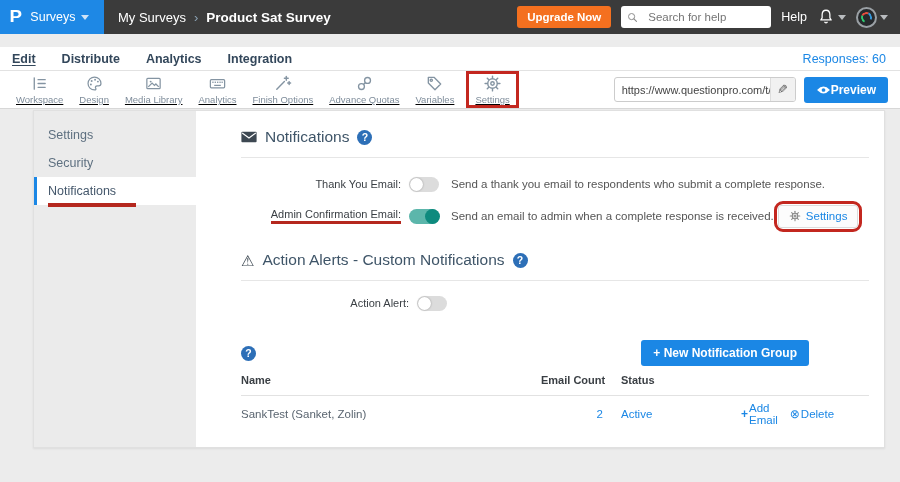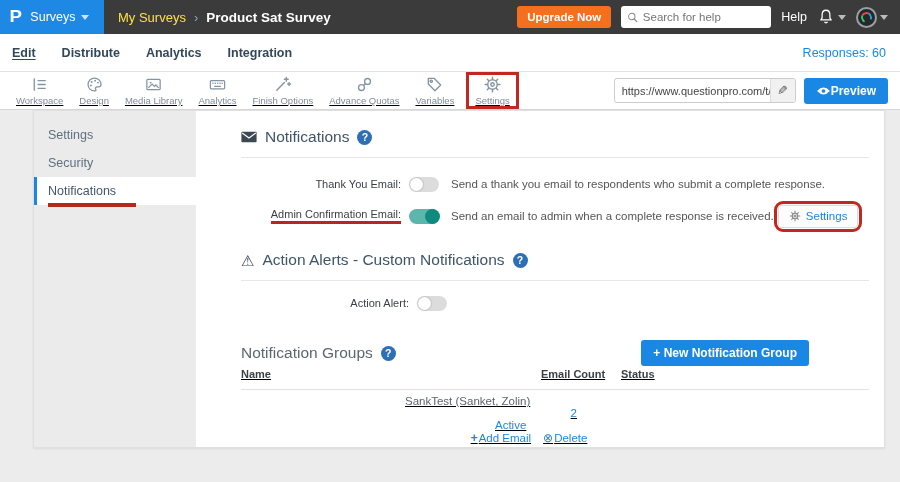--- a/index.html
+++ b/index.html
@@ -7,34 +7,34 @@
   body { font-family:"Liberation Sans", sans-serif; background:#ececec; position:relative; }
 
   
   .topbar { height:34px; background:#3b3b3b; display:flex; align-items:center; }
   .logo-block { width:104px; height:34px; background:#1e88e5; display:flex; align-items:center; padding:0 10px; gap:9px; cursor:pointer; }
   .logo-glyph { color:#fff; font-weight:bold; font-size:17px; transform:scaleX(1.1); }
   .app-menu { color:#fff; font-size:12.5px; display:flex; align-items:center; gap:5px; }
   .caret { width:0; height:0; border-left:4px solid transparent; border-right:4px solid transparent; border-top:5px solid #cfe3f7; display:inline-block; }
   .caret.gray { border-top-color:#b9bcbf; }
   .breadcrumb { display:flex; align-items:center; gap:8px; margin-left:14px; }
-  .crumb-parent { color:#fde047; font-size:13px; cursor:pointer; }
+  .crumb-parent { color:#ffffff; font-size:13px; cursor:pointer; }
   .crumb-sep { color:#8ca3b5; font-size:13px; }
   .crumb-current { color:#ffffff; font-size:13.5px; font-weight:bold; }
   .topbar-right { margin-left:auto; display:flex; align-items:center; gap:10px; padding-right:12px; }
   .upgrade-btn { background:#f4701f; color:#fff; font-size:11.5px; font-weight:bold; border:none; border-radius:3px; padding:5px 10px; cursor:pointer; }
-  .search-box { background:#fff; border-radius:3px; width:150px; height:22px; display:flex; align-items:center; padding:0 6px; gap:4px; }
+  .search-box { background:#fff; border-radius:3px; width:150px; height:22px; display:flex; align-items:center; padding:0 6px; gap:10px; }
   .search-box input { border:none; outline:none; font-size:11.5px; width:100%; color:#444; font-family:"Liberation Sans",sans-serif; }
   .help-label { color:#fff; font-size:12.5px; cursor:pointer; }
   .bell-wrap, .avatar-wrap { display:flex; align-items:center; gap:3px; cursor:pointer; }
   .avatar { width:21px; height:21px; border-radius:50%; background:#26292c; border:2px solid #9aa0a5; display:flex; align-items:center; justify-content:center; }
   .avatar-gauge { width:11px; height:11px; border-radius:50%; border:2.5px solid transparent; border-top-color:#e74c3c; border-right-color:#3498db; border-left-color:#2ecc71; transform:rotate(-20deg); }
 
   
-  .survey-nav { height:38px; background:#ffffff; border-bottom:1px solid #e2e2e2; display:flex; align-items:center; padding:0 14px 0 12px; gap:26px; }
+  .survey-nav { height:24px; background:#ffffff; border-bottom:1px solid #e2e2e2; display:flex; align-items:center; padding:0 14px 0 12px; gap:26px;margin-top:13px; }
   .nav-tab { font-size:12.5px; font-weight:bold; color:#33475b; cursor:pointer; }
   .nav-tab.active { text-decoration:underline; text-underline-offset:2px; }
   .responses { margin-left:auto; color:#1b87e5; font-size:12.5px; }
 
   
   .toolbar { height:38px; background:#ffffff; border-bottom:1px solid #d7d7d7; display:flex; align-items:center; padding:0 12px 0 8px; }
   .tool-item { display:flex; flex-direction:column; align-items:center; justify-content:center; gap:1px; padding:1px 8px; cursor:pointer;text-decoration:underline; }
   .tool-item .tlabel { font-size:9.5px; color:#7e8c9a; white-space:nowrap; }
   .tool-item svg { display:block; }
   .tool-item.annotated { border:3px solid #c3271f; padding:0 6px; margin-left:4px; }
@@ -71,24 +71,24 @@
   .toggle.off .knob { position:absolute; left:1px; top:1px; width:13px; height:13px; border-radius:50%; background:#fff; box-shadow:0 0 2px rgba(0,0,0,.35); }
   .toggle.on { background:#5cb6ab; }
   .toggle.on .knob { position:absolute; right:-1px; top:0; width:15px; height:15px; border-radius:50%; background:#0e8a7e; }
   .t-desc { margin-left:12px; font-size:11.5px; color:#555; white-space:nowrap; }
   .settings-annotation { margin-left:auto; margin-right:46px; border:3px solid #c3271f; border-radius:9px; padding:1px; flex-shrink:0; }
   .settings-btn { display:flex; align-items:center; gap:5px; height:23px; padding:0 10px; background:#fcfcfc; border:1px solid #dcdcdc; border-radius:3px; color:#1b87e5; font-size:11.5px; cursor:pointer; font-family:"Liberation Sans",sans-serif; }
 
   .groups-head { margin-top:24px; display:flex; align-items:center; }
   .new-group-btn { margin-left:auto; margin-right:60px; height:26px; background:#1b87e5; border:none; border-radius:3px; color:#fff; font-size:12px; font-weight:bold; padding:0 12px; cursor:pointer; font-family:"Liberation Sans",sans-serif; }
 
-  .grp-table { margin-top:2px;text-decoration:underline; }
+  .grp-table { margin-top:8px; }
   .tbl-row { display:flex; align-items:center; }
   .tbl-head { height:18px; font-size:11px; font-weight:bold; color:#3a3f44; }
-  .tbl-data { height:26px; font-size:11.5px; color:#5a6570; margin-top:5px;flex-direction:column; }
+  .tbl-data { height:26px; font-size:11.5px; color:#5a6570; margin-top:5px; }
   .col-name { width:300px; flex-shrink:0; }
   .col-email { width:80px; flex-shrink:0; }
   .col-email.val { text-align:right; padding-right:18px; }
   .col-status { width:120px; flex-shrink:0; }
   .col-actions { flex:1; display:flex; justify-content:flex-end; gap:12px; padding-right:52px; }
   .tbl-divider { height:1px; background:#e2e2e2; margin-top:6px; }
   .link { color:#1b87e5; cursor:pointer; }
   .action-link { display:flex; align-items:center; gap:1px; color:#1b87e5; font-size:11.5px; cursor:pointer; }
   .plus-glyph::before { content:"+"; font-weight:bold; font-size:12px; }
   .circle-x-glyph::before { content:"\2297"; font-size:12px; }
@@ -322,21 +322,20 @@
     </div>
     <div class="divider"></div>
     <div class="t-row" style="margin-top:6px;">
       <span class="t-label" style="width:168px;">Action Alert:</span>
       <div class="toggle off">
           <div class="knob"></div>
         </div>
     </div>
 
     <div class="sec-head groups-head">
-      <span class="sec-title muted">Notification Groups</span>
       <span class="qmark"></span>
       <button class="new-group-btn">+ New Notification Group</button>
     </div>
 
     <div class="grp-table">
       <div class="tbl-row tbl-head">
         <span class="col-name">Name</span>
         <span class="col-email">Email Count</span>
         <span class="col-status">Status</span>
         <span class="col-actions"></span>

